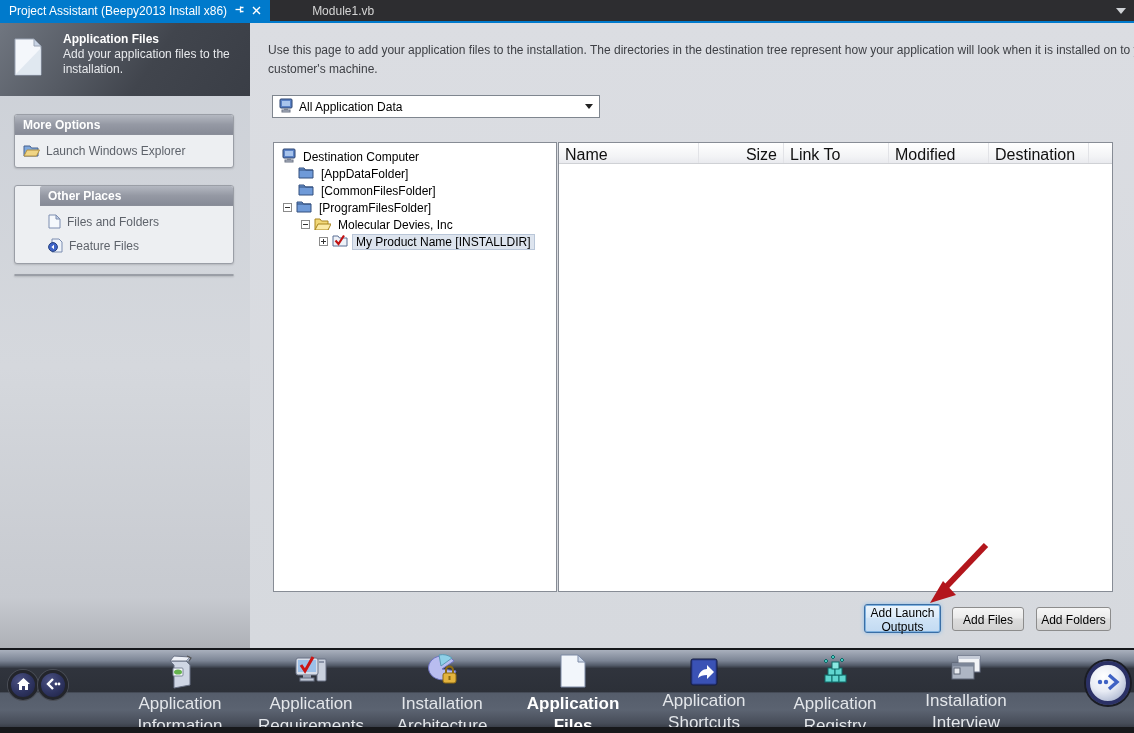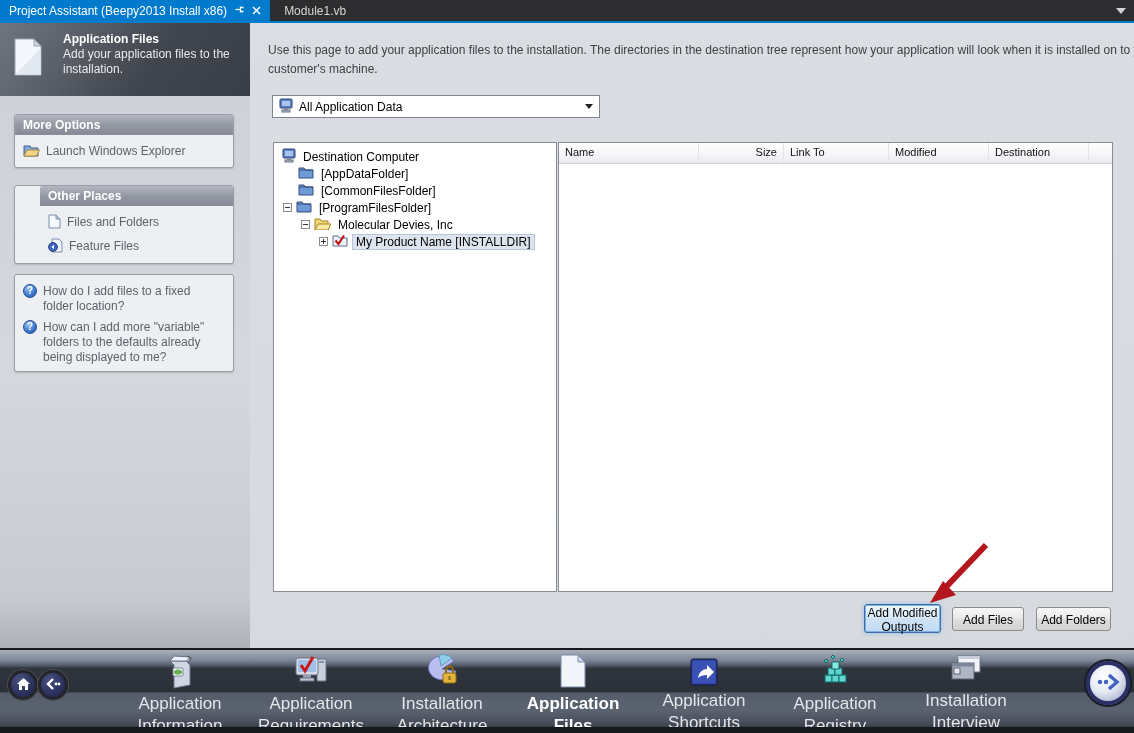--- a/index.html
+++ b/index.html
@@ -1,20 +1,20 @@
 <!DOCTYPE html>
 <html><head>
 <meta charset="utf-8">
 <style>
   * { margin:0; padding:0; box-sizing:border-box; }
   body { font-family:"Liberation Sans", sans-serif; }
   .screen{position:relative;width:1134px;height:733px;overflow:hidden;background:#d9dbe0;font-size:12px;}
 
   
-  .tabstrip{position:absolute;top:0;left:0;right:0;height:21px;background:#2d2d30;display:flex;align-items:stretch;}
+  .tabstrip{position:absolute;top:0;left:0;right:0;height:21px;background:#2d2d30;display:flex;align-items:stretch;gap:28px;}
   .tab{display:flex;align-items:center;font-size:12px;padding:0 9px;white-space:nowrap;cursor:default;}
   .tab.active{background:#007acc;color:#fff;gap:7px;}
   .tab.inactive{color:#d5d5d5;margin-left:5px;}
   .accent-line{position:absolute;top:21px;left:0;right:0;height:2px;background:#007acc;}
   .tab-caret{position:absolute;right:8px;top:8px;width:0;height:0;border-left:5px solid transparent;border-right:5px solid transparent;border-top:6px solid #cfd2d6;}
 
   
   .leftcol{position:absolute;left:0;top:23px;width:250px;bottom:85px;
     background:linear-gradient(180deg,#ccd0d7 0%,#d5d8dd 55%,#c7cad0 92%,#aeb1b7 100%);}
   .left-header{position:absolute;top:0;left:0;width:250px;height:73px;
@@ -40,21 +40,21 @@
   .desc{position:absolute;left:18px;top:18px;width:905px;color:#3e4045;line-height:1.55;}
   .combo{position:absolute;left:22px;top:72px;width:328px;height:23px;background:#fff;border:1px solid #7f868f;
     display:flex;align-items:center;padding:0 6px;gap:6px;cursor:pointer;}
   .combo .val{flex:1;color:#000;}
   .combo-caret{width:0;height:0;border-left:4px solid transparent;border-right:4px solid transparent;border-top:5px solid #222;}
 
   .panel{position:absolute;background:#fff;border:1px solid #878c95;}
   .tree-panel{left:23px;top:119px;width:284px;height:450px;padding:5px 2px;}
   .list-panel{left:308px;top:119px;width:555px;height:450px;}
   .list-head{display:flex;height:21px;background:linear-gradient(180deg,#ffffff 0%,#f2f3f5 70%,#e9eaee 100%);border-bottom:1px solid #cfd1d5;}
-  .col{border-right:1px solid #e2e3e7;padding:3px 6px 0 6px;font-size:11px;color:#101010;white-space:nowrap;overflow:hidden;}
+  .col{border-right:1px solid #e2e3e7;padding:3px 6px 0 6px;font-size:16px;color:#101010;white-space:nowrap;overflow:hidden;}
   .col.c-name{width:140px;} .col.c-size{width:85px;text-align:right;} .col.c-link{width:105px;}
   .col.c-mod{width:100px;} .col.c-dest{width:100px;} .col.c-fill{flex:1;border-right:none;}
 
   
   .trow{display:flex;align-items:center;height:17px;gap:4px;white-space:nowrap;color:#000;}
   .tind{flex:0 0 auto;}
   .expander{flex:0 0 auto;width:9px;height:9px;background:#fff;border:1px solid #8b8b8b;position:relative;cursor:pointer;}
   .expander::before{content:"";position:absolute;left:1px;right:1px;top:3px;height:1px;background:#333;}
   .expander.plus::after{content:"";position:absolute;top:1px;bottom:1px;left:3px;width:1px;background:#333;}
   .tlabel{padding:0 3px;}
@@ -173,30 +173,20 @@
               <circle cx="5" cy="9" r="4.4" fill="#3f64c8" stroke="#24407e"></circle>
               <path d="M3.4 9l2.6-2.2v4.4z" fill="#ffffff"></path>
             </svg>
           </span>
           <span class="txt">Feature Files</span>
         </div>
       </div>
     </div>
 
     <div class="sbox" style="top:251px;">
-      <div class="sbox-body">
-        <div class="s-item">
-          <span class="qicon"></span>
-          <span class="txt" style="width:178px;">How do I add files to a fixed folder location?</span>
-        </div>
-        <div class="s-item">
-          <span class="qicon"></span>
-          <span class="txt" style="width:185px;">How can I add more "variable" folders to the defaults already being displayed to me?</span>
-        </div>
-      </div>
     </div>
   </div>
 
   <div class="main">
     <div class="desc">Use this page to add your application files to the installation. The directories in the destination tree represent how your application will look when it is installed on to your customer's machine.</div>
 
     <div class="combo">
       <span class="ic">
         <svg width="14" height="15" viewBox="0 0 14 15">
           <rect x="1" y="1" width="12" height="9" rx="1" fill="#5b82c6" stroke="#2d4470"></rect>
@@ -281,21 +271,21 @@
       <div class="list-head">
         <div class="col c-name">Name</div>
         <div class="col c-size">Size</div>
         <div class="col c-link">Link To</div>
         <div class="col c-mod">Modified</div>
         <div class="col c-dest">Destination</div>
         <div class="col c-fill"></div>
       </div>
     </div>
 
-    <button class="btn focus btn-addproj">Add Modified Outputs</button>
+    <button class="btn focus btn-addproj">Add Launch Outputs</button>
     <button class="btn btn-addfiles">Add Files</button>
     <button class="btn btn-addfolders">Add Folders</button>
 
     <span class="annot-arrow ic">
       <svg width="88" height="68" viewBox="0 0 88 68">
         <path d="M78 6L38 48" stroke="#b3161c" stroke-width="6"></path>
         <path d="M22 64l26-8-13-14z" fill="#b3161c"></path>
       </svg>
     </span>
   </div>

